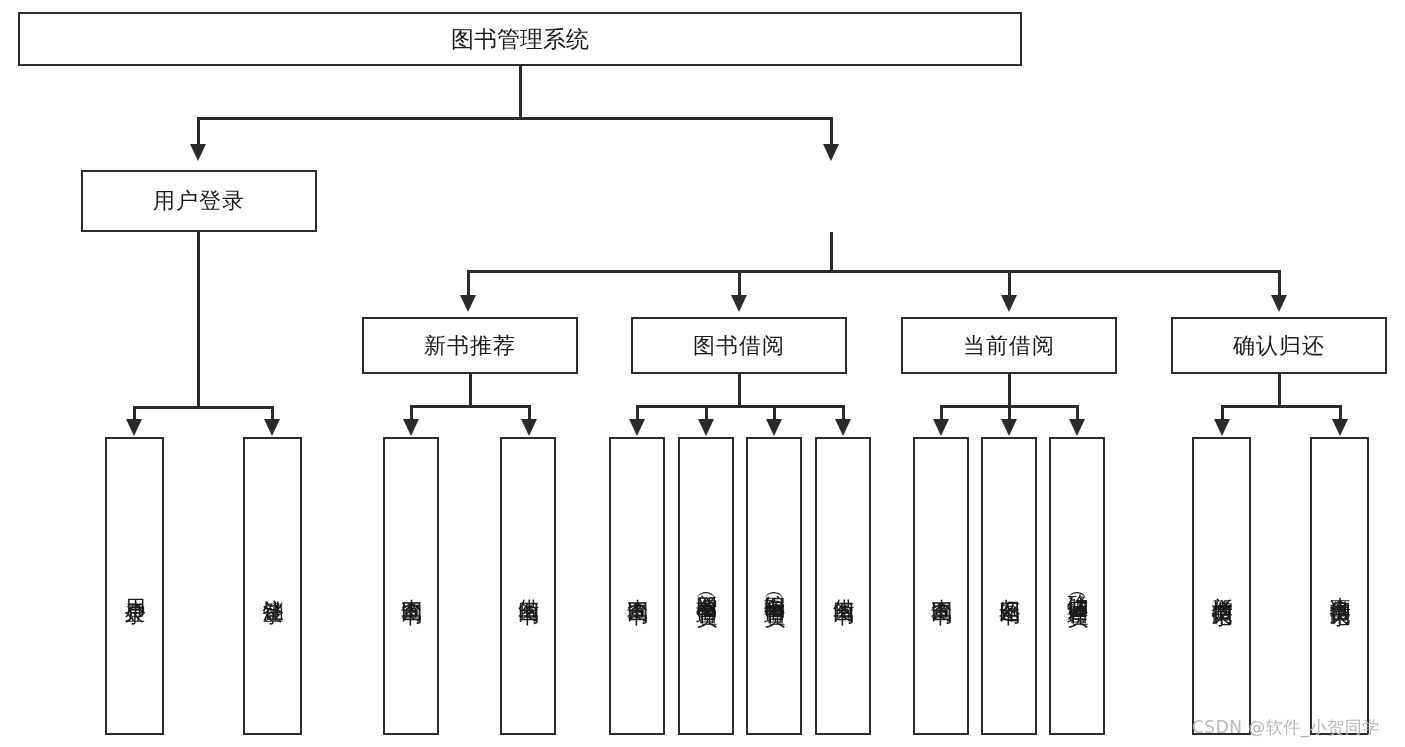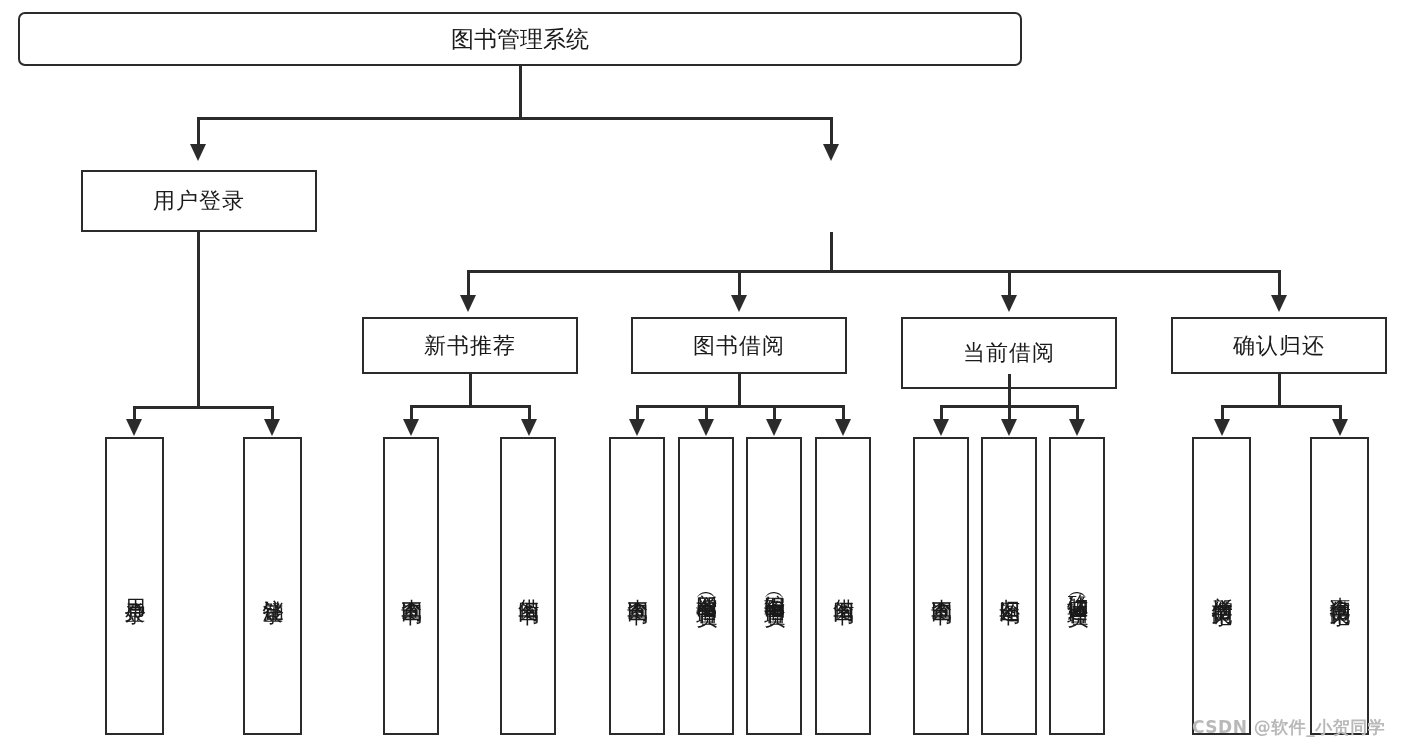--- a/index.html
+++ b/index.html
@@ -26,21 +26,20 @@
     align-items: center;
     justify-content: center;
     color: #1a1a1a;
   }
   .node.horiz {
     font-size: 22px;
     letter-spacing: 1px;
   }
   .node.root {
     font-size: 23px;
-    border-radius: 7px;
   }
   .leaf {
     position: absolute;
     box-sizing: border-box;
     border: 2.5px solid #2b2b2b;
     background: #ffffff;
     display: flex;
     align-items: center;
     justify-content: center;
     overflow: hidden;
@@ -115,21 +114,21 @@
   <div class="arrow" style="left:1001px; top:295px;"></div>
   <div class="edge v" style="left:1278px; top:270px; height:26px;"></div>
   <div class="arrow" style="left:1271px; top:295px;"></div>
 
   <div class="node horiz" style="left:362px; top:317px; width:216px; height:57px;">
     <span>新书推荐</span>
   </div>
   <div class="node horiz" style="left:631px; top:317px; width:216px; height:57px;">
     <span>图书借阅</span>
   </div>
-  <div class="node horiz" style="left:901px; top:317px; width:216px; height:72px;">
+  <div class="node horiz" style="left:901px; top:317px; width:216px; height:57px;">
     <span>当前借阅</span>
   </div>
   <div class="node horiz" style="left:1171px; top:317px; width:216px; height:57px;">
     <span>确认归还</span>
   </div>
 
   <div class="edge v" style="left:469px; top:374px; height:32px;"></div>
   <div class="edge h" style="left:410px; top:405px; width:119px; height:2.5px;"></div>
   <div class="edge v" style="left:410px; top:405px; height:15px;"></div>
   <div class="arrow" style="left:403px; top:419px;"></div>
@@ -200,15 +199,15 @@
     <span class="vtext">确认归还（管理员）</span>
   </div>
 
   <div class="leaf" style="left:1192px; top:437px; width:59px; height:298px;">
     <span class="vtext">新增借阅记录</span>
   </div>
   <div class="leaf" style="left:1310px; top:437px; width:59px; height:298px;">
     <span class="vtext">查询借阅记录</span>
   </div>
 
-  <div class="watermark" style="left:1192px; top:716px;font-weight:bold;">CSDN @软件_小贺同学</div>
+  <div class="watermark" style="left:1192px; top:716px;">CSDN @软件_小贺同学</div>
 
 </div>
 
 </body></html>

